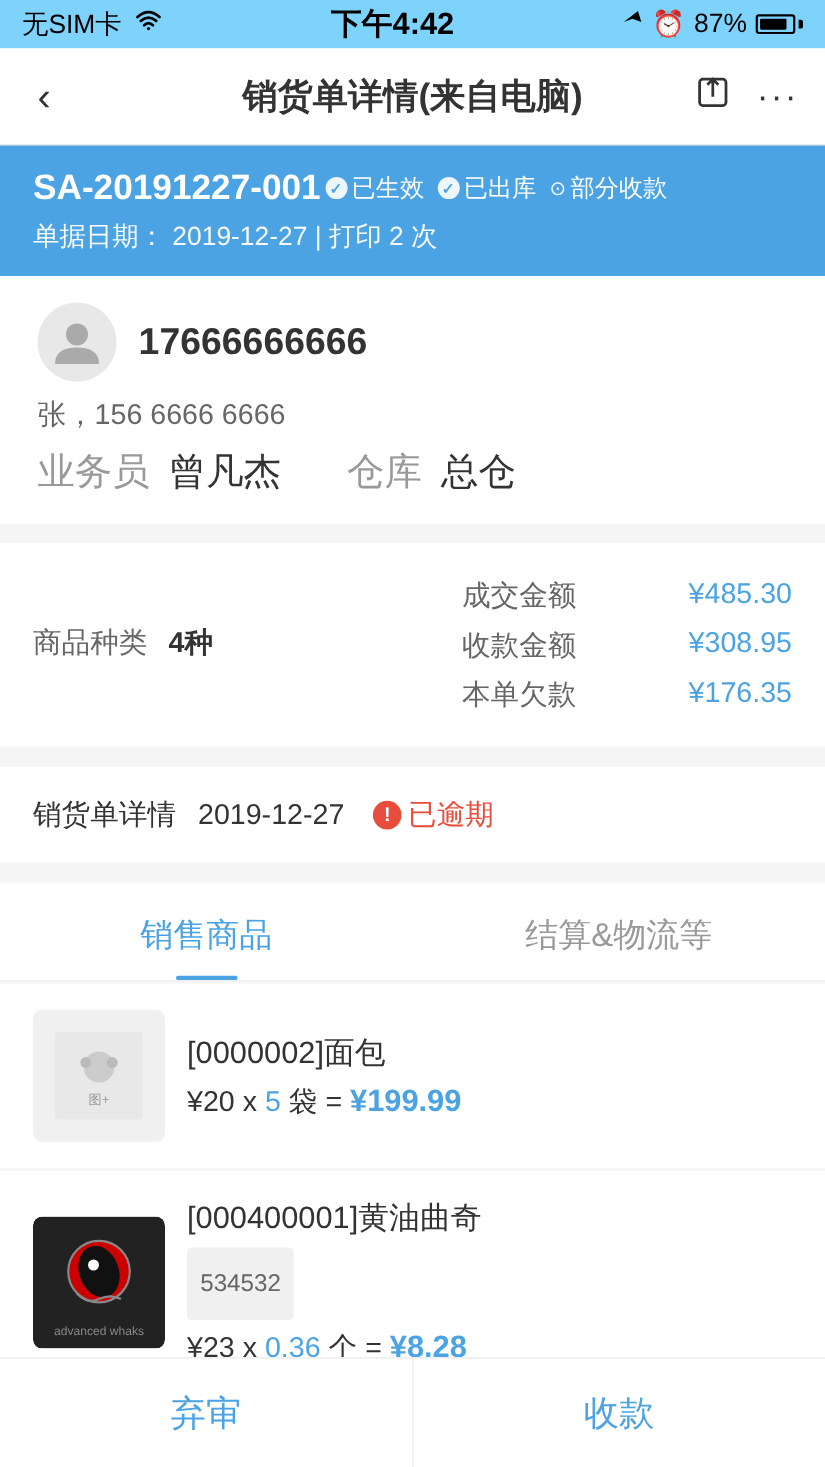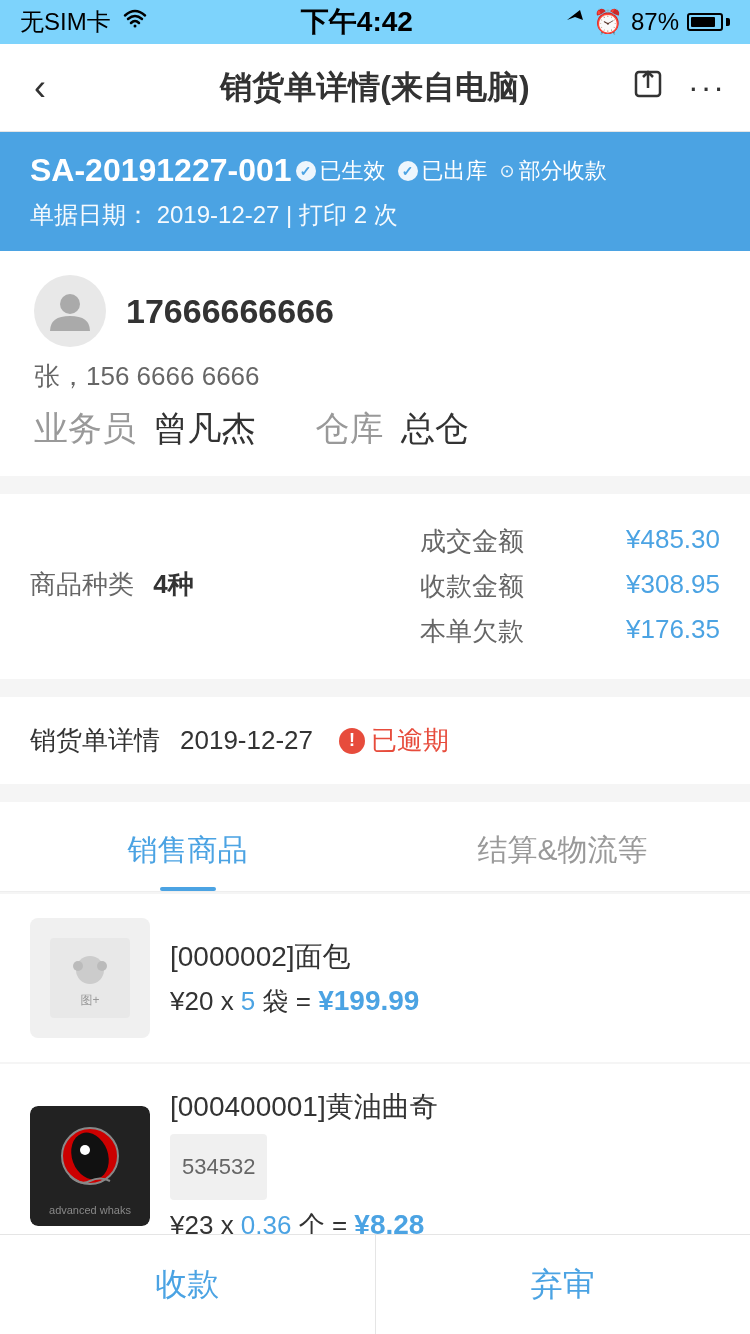--- a/index.html
+++ b/index.html
@@ -531,18 +531,18 @@
       </div>
     </div>
   </div>
 
 </div>
 
 <div style="height: 110px;"></div>
 
 <div class="bottom-bar">
   <div class="bottom-btn">
+    <span>弃审</span>
+  </div>
+  <div class="bottom-btn">
     <span>收款</span>
   </div>
-  <div class="bottom-btn">
-    <span>弃审</span>
-  </div>
 </div>
 
 </body></html>

